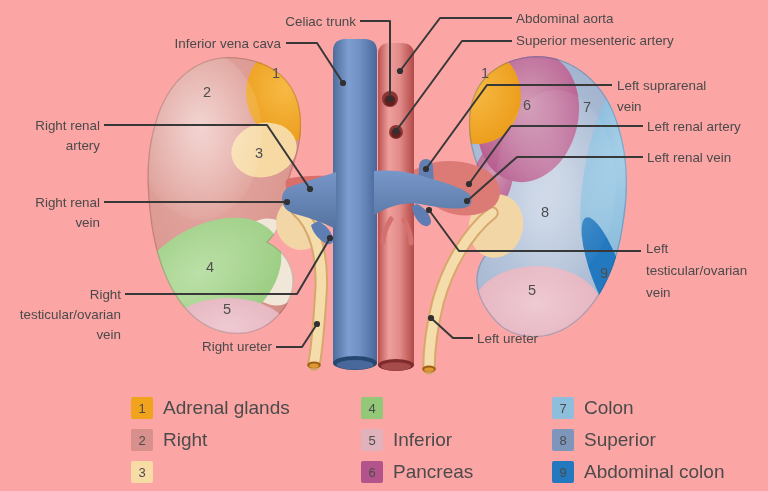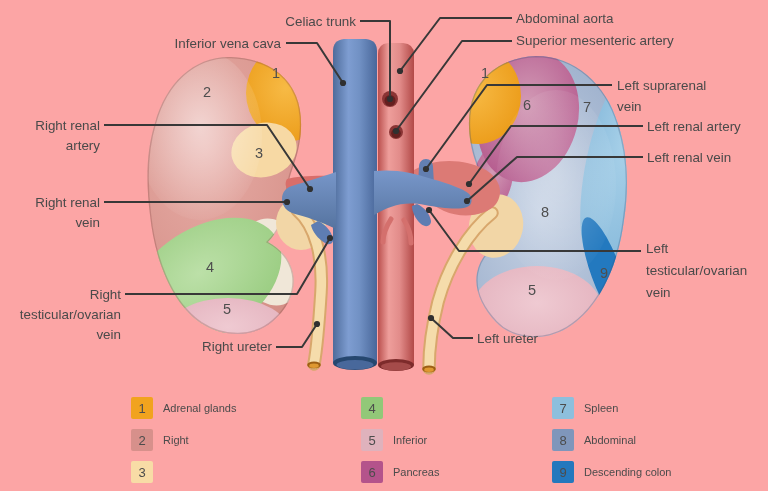--- a/index.html
+++ b/index.html
@@ -7,21 +7,21 @@
          font-family:"Liberation Sans", sans-serif;}
   .stage svg{position:absolute;left:0;top:0;}
   svg text{font-family:"Liberation Sans", sans-serif;}
   .lbl{font-size:13.4px;fill:#4a4a4a;}
   .num{font-size:14.5px;fill:#4e4e4e;text-anchor:middle;}
   .leader{fill:none;stroke:#383838;stroke-width:2;stroke-linejoin:round;}
   .legend{position:absolute;left:0;top:0;width:768px;height:491px;pointer-events:none;}
   .li{position:absolute;display:flex;align-items:center;height:22px;}
   .sw{width:22px;height:22px;border-radius:2px;display:flex;align-items:center;justify-content:center;
       font-size:13px;color:#4c4c4c;flex:0 0 22px;}
-  .ll{margin-left:10px;font-size:11px;color:#4b4b4b;white-space:nowrap;line-height:22px;}
+  .ll{margin-left:10px;font-size:19px;color:#4b4b4b;white-space:nowrap;line-height:22px;}
 </style>
 </head>
 <body>
 
 <div class="stage">
 <svg width="768" height="491" viewBox="0 0 768 491">
   <defs>
     <radialGradient id="rkBase" cx="0.4" cy="0.35" r="0.8">
       <stop offset="0" stop-color="#E7ACA6"></stop>
           <stop offset="1" stop-color="#D0887F"></stop>
@@ -259,28 +259,28 @@
   <div class="li" style="left:361px;top:461px">
     <span class="sw" style="background: rgb(180, 83, 139);">
           <span>6</span>
         </span>
     <span class="ll">Pancreas</span>
   </div>
   <div class="li" style="left:552px;top:397px">
     <span class="sw" style="background: rgb(141, 191, 221);">
           <span>7</span>
         </span>
-    <span class="ll">Spleen</span>
+    <span class="ll">Colon</span>
   </div>
   <div class="li" style="left:552px;top:429px">
     <span class="sw" style="background: rgb(127, 150, 187);">
           <span>8</span>
         </span>
-    <span class="ll">Abdominal</span>
+    <span class="ll">Superior</span>
   </div>
   <div class="li" style="left:552px;top:461px">
     <span class="sw" style="background: rgb(36, 120, 189);">
           <span>9</span>
         </span>
-    <span class="ll">Descending colon</span>
+    <span class="ll">Abdominal colon</span>
   </div>
 </div>
 </div>
 
 </body></html>

